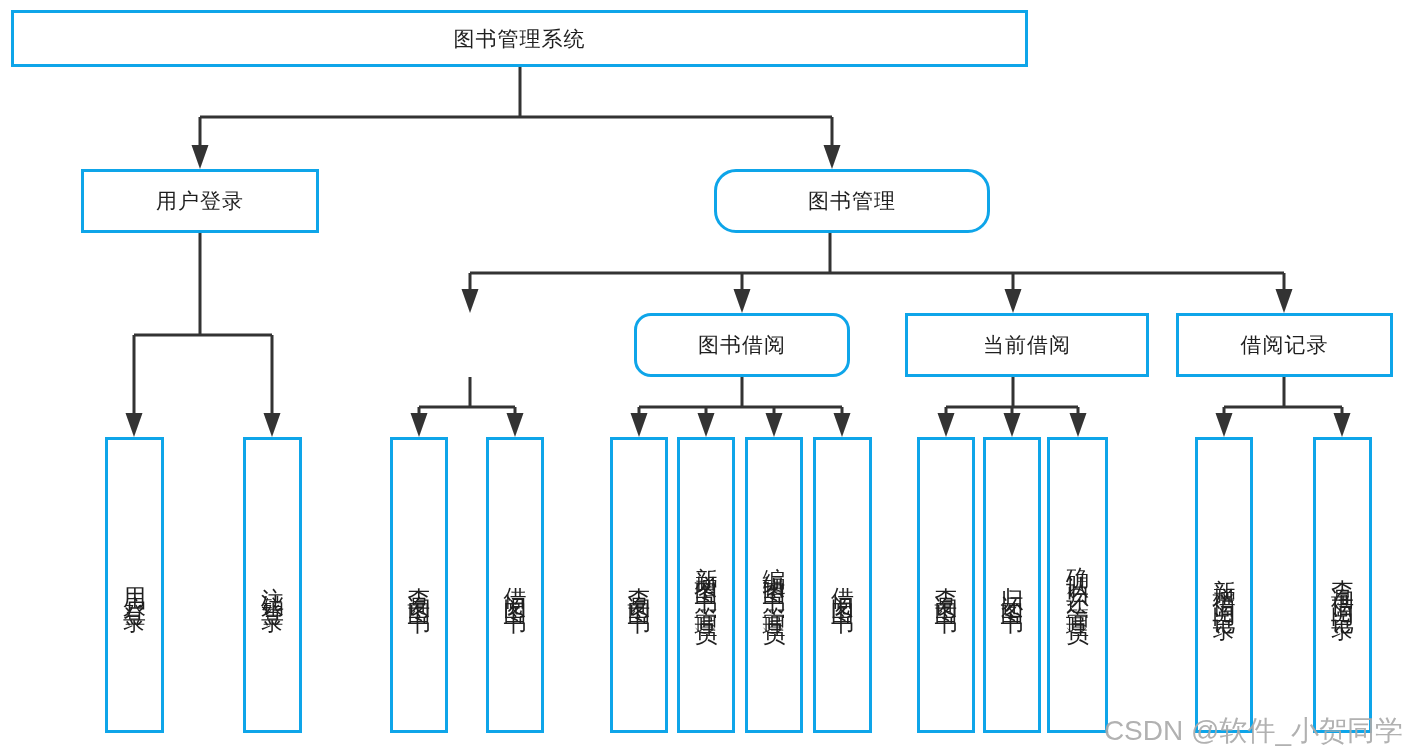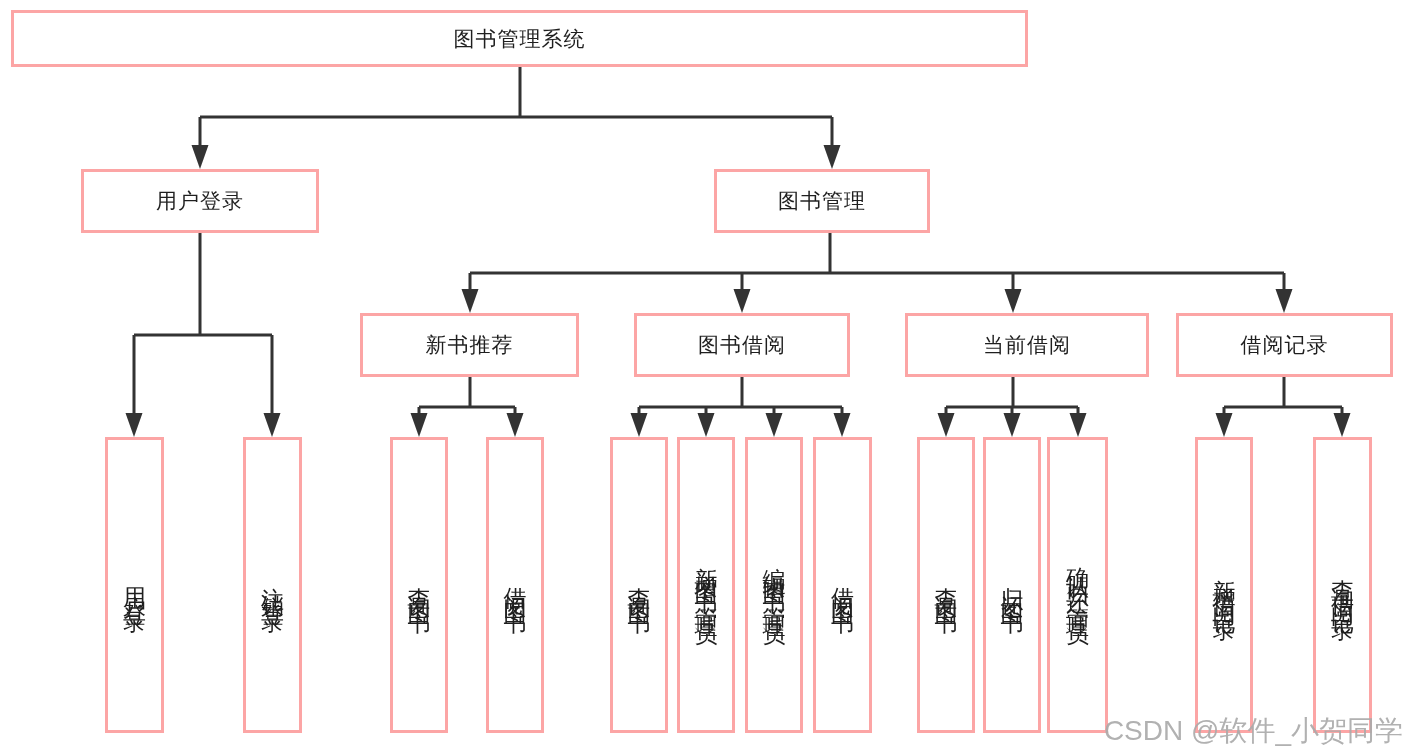--- a/index.html
+++ b/index.html
@@ -20,21 +20,21 @@
     left: 0;
     top: 0;
     width: 1405px;
     height: 747px;
     z-index: 1;
   }
   .node {
     position: absolute;
     box-sizing: border-box;
     background: #ffffff;
-    border: 3px solid #fca5a5;
+    border: 3px solid #0ea5e9;
     display: flex;
     align-items: center;
     justify-content: center;
     z-index: 2;
   }
   .hlabel {
     font-size: 21px;
     color: #1f1f1f;
     letter-spacing: 1px;
     white-space: nowrap;
@@ -44,24 +44,24 @@
     text-orientation: mixed;
     font-size: 23px;
     line-height: 1;
     letter-spacing: 8px;
     color: #1f1f1f;
   }
   
   .n-root    { left: 11px;   top: 10px;  width: 1017px; height: 57px; }
   
   .n-user    { left: 81px;   top: 169px; width: 238px;  height: 64px; }
-  .n-mgmt    { left: 714px;  top: 169px; width: 216px;  height: 64px; }
+  .n-mgmt    { left: 714px;  top: 169px; width: 276px;  height: 64px; border-radius: 22px; }
   
   .n-newbook { left: 360px;  top: 313px; width: 219px;  height: 64px; }
-  .n-borrow  { left: 634px;  top: 313px; width: 216px;  height: 64px; }
+  .n-borrow  { left: 634px;  top: 313px; width: 216px;  height: 64px; border-radius: 17px; }
   .n-current { left: 905px;  top: 313px; width: 244px;  height: 64px; }
   .n-records { left: 1176px; top: 313px; width: 217px;  height: 64px; }
   
   .leaf { top: 437px; height: 296px; }
   .n-u1 { left: 105px;  width: 59px; }
   .n-u2 { left: 243px;  width: 59px; }
   .n-n1 { left: 390px;  width: 58px; }
   .n-n2 { left: 486px;  width: 58px; }
   .n-b1 { left: 610px;  width: 58px; }
   .n-b2 { left: 677px;  width: 58px; }
@@ -135,23 +135,20 @@
     <span class="hlabel">图书管理系统</span>
   </div>
 
   <div class="node n-user">
     <span class="hlabel">用户登录</span>
   </div>
   <div class="node n-mgmt">
     <span class="hlabel">图书管理</span>
   </div>
 
-  <div class="node n-newbook">
-    <span class="hlabel">新书推荐</span>
-  </div>
   <div class="node n-borrow">
     <span class="hlabel">图书借阅</span>
   </div>
   <div class="node n-current">
     <span class="hlabel">当前借阅</span>
   </div>
   <div class="node n-records">
     <span class="hlabel">借阅记录</span>
   </div>
 

